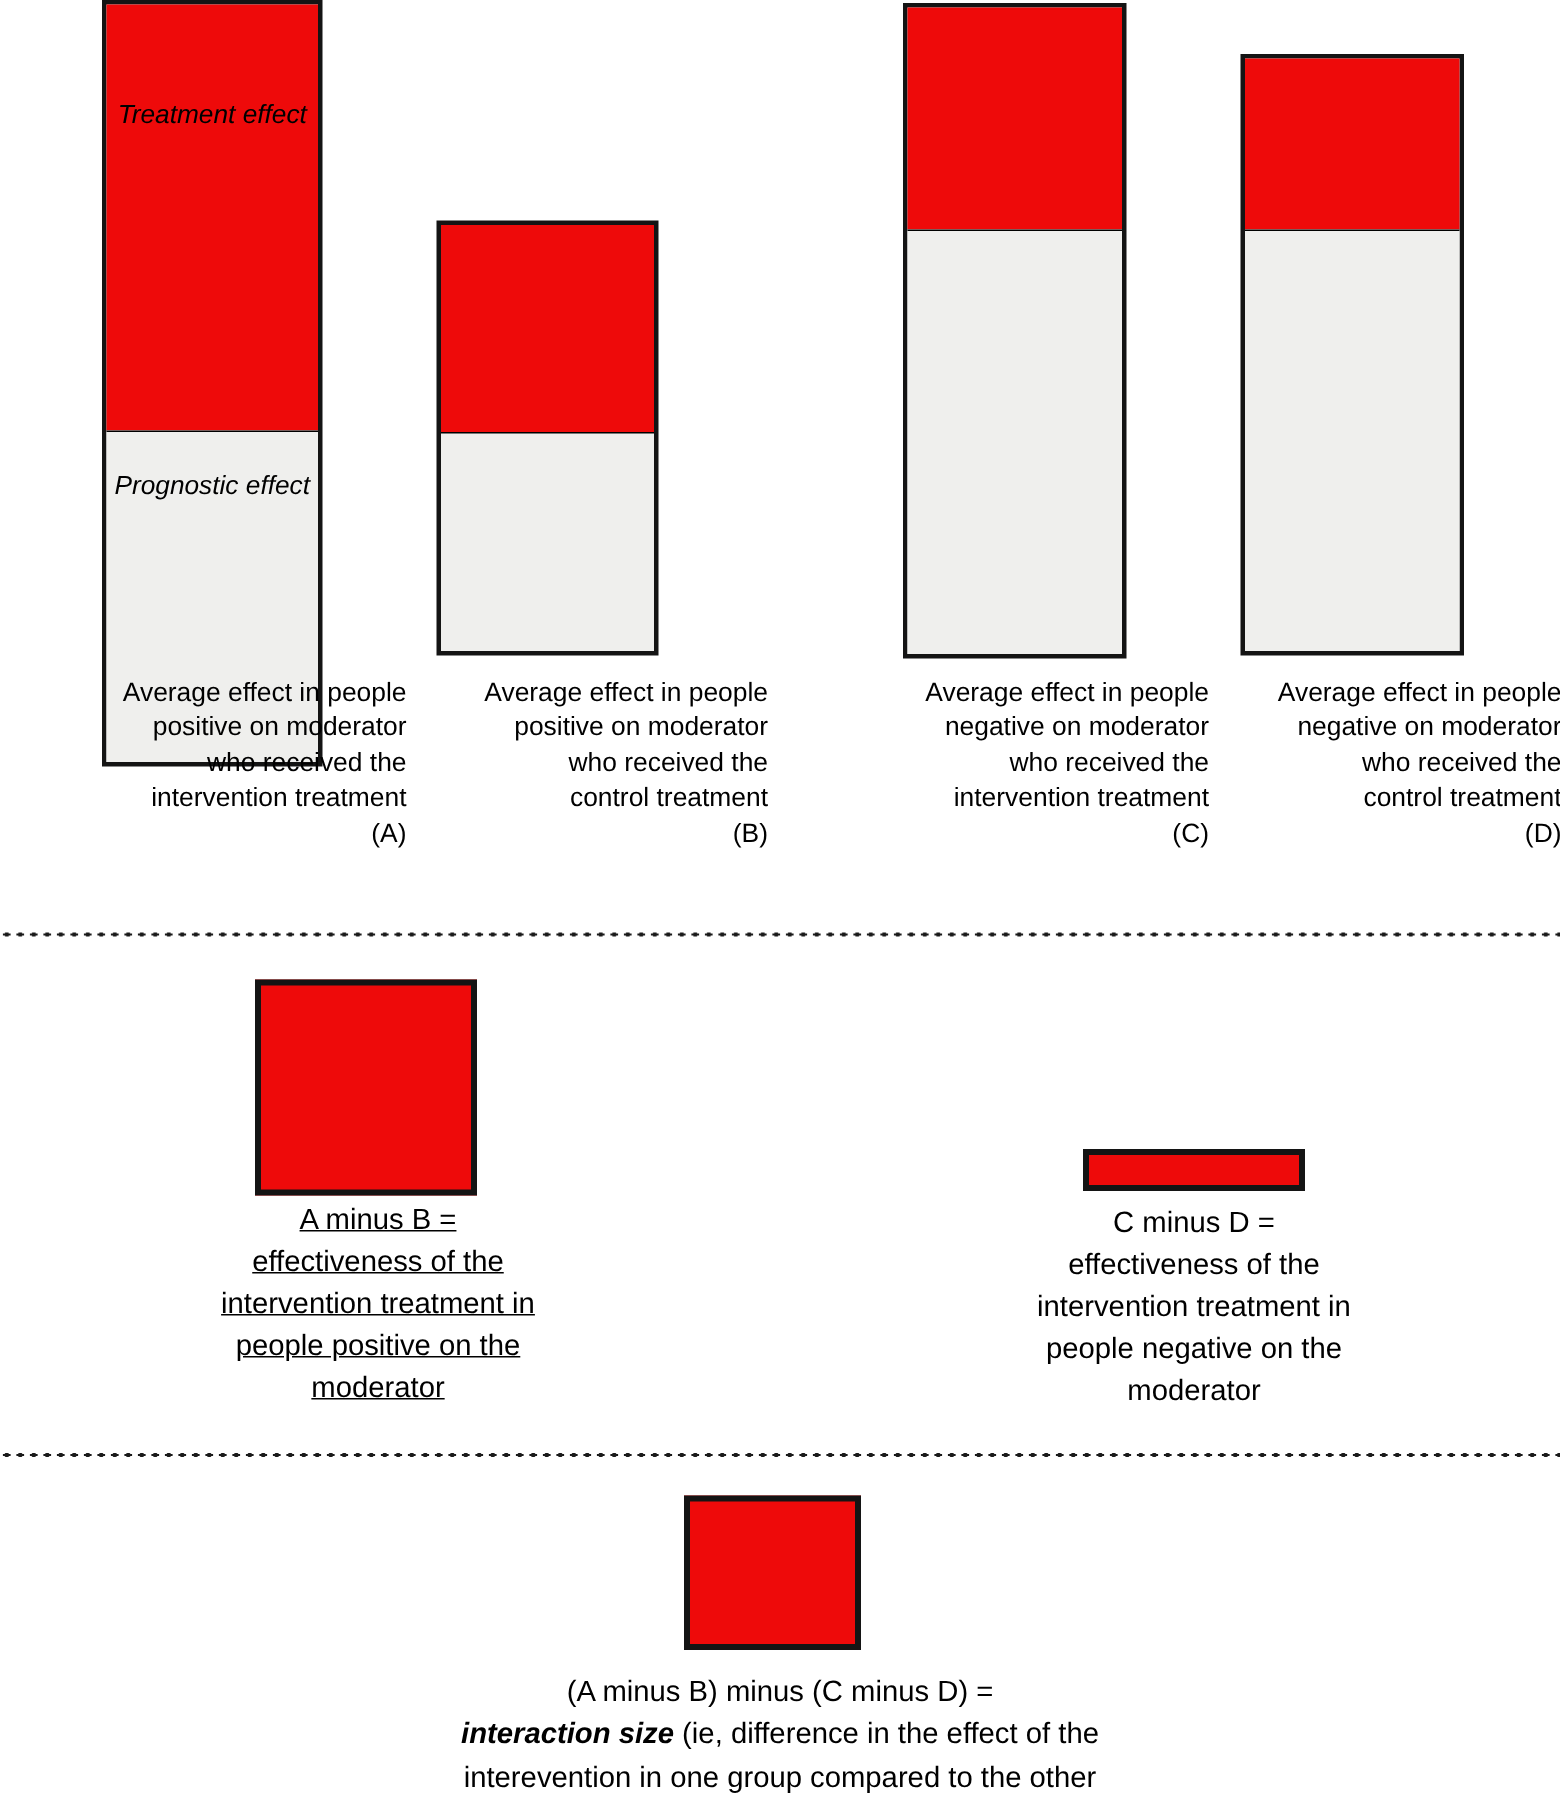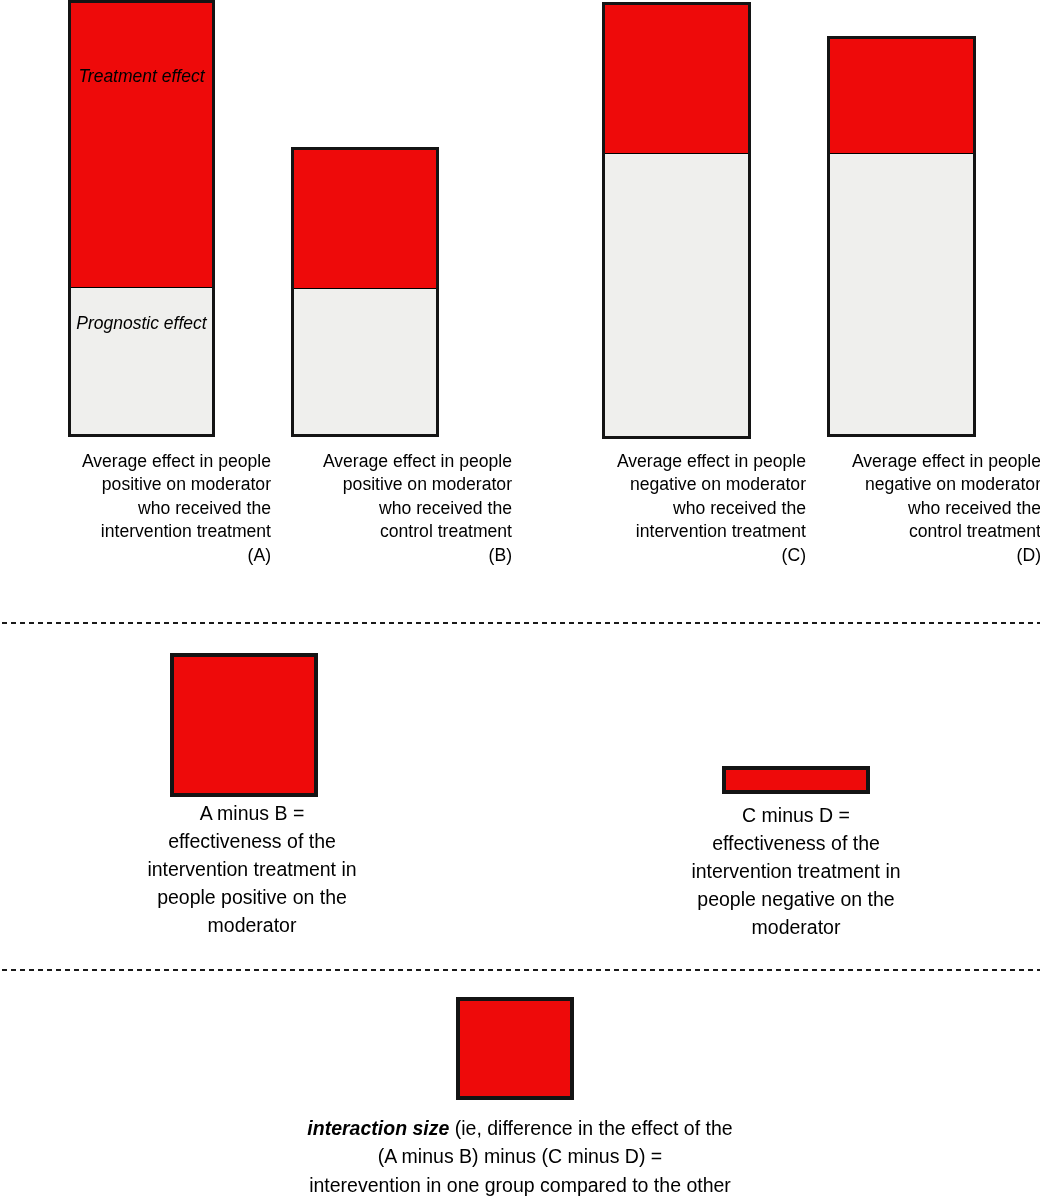--- a/index.html
+++ b/index.html
@@ -104,21 +104,21 @@
   .final-caption b {
     font-weight: bold;
     font-style: italic;
   }
 </style>
 </head>
 <body>
 
 <div id="figure">
 
-  <div class="bar" style="left:68px; top:0px; width:147px; height:437px;">
+  <div class="bar" style="left:68px; top:0px; width:147px; height:511px;">
     <div class="seg seg-red" style="top:0px; height:284px;">
       <div class="seg-label" style="top:62px;">Treatment
 effect</div>
     </div>
     <div class="seg seg-grey" style="top:284px; bottom:0px;">
       <div class="seg-label" style="top:24px;">Prognostic
 effect</div>
     </div>
   </div>
 
@@ -158,37 +158,37 @@
   <div class="caption" style="left:782px; top:450px; width:259px;">Average effect in people
 negative on moderator
 who received the
 control treatment
 (D)</div>
 
   <div class="divider" style="top:621px;"></div>
 
   <div class="block" style="left:170px; top:653px; width:148px; height:144px;"></div>
 
-  <div class="caption-wide" style="left:111px; top:800px; width:282px;">A minus B =
+  <div class="caption-wide" style="left:111px; top:800px; width:282px;text-decoration:underline;">A minus B =
 effectiveness of the
 intervention treatment in
 people positive on the
 moderator</div>
 
   <div class="block" style="left:722px; top:766px; width:148px; height:28px;"></div>
 
   <div class="caption-wide" style="left:655px; top:802px; width:282px;">C minus D =
 effectiveness of the
 intervention treatment in
 people negative on the
 moderator</div>
 
   <div class="divider" style="top:968px;"></div>
 
   <div class="block" style="left:456px; top:997px; width:118px; height:103px;"></div>
 
   <div class="final-caption" style="left:180px; top:1114px; width:680px;">
+    <div>(A minus B) minus (C minus D) =</div>
     <div><b>interaction size</b><span> (ie, difference in the effect of the</span></div>
-    <div>(A minus B) minus (C minus D) =</div>
     <div>interevention in one group compared to the other</div>
   </div>
 
 </div>
 
 </body></html>

